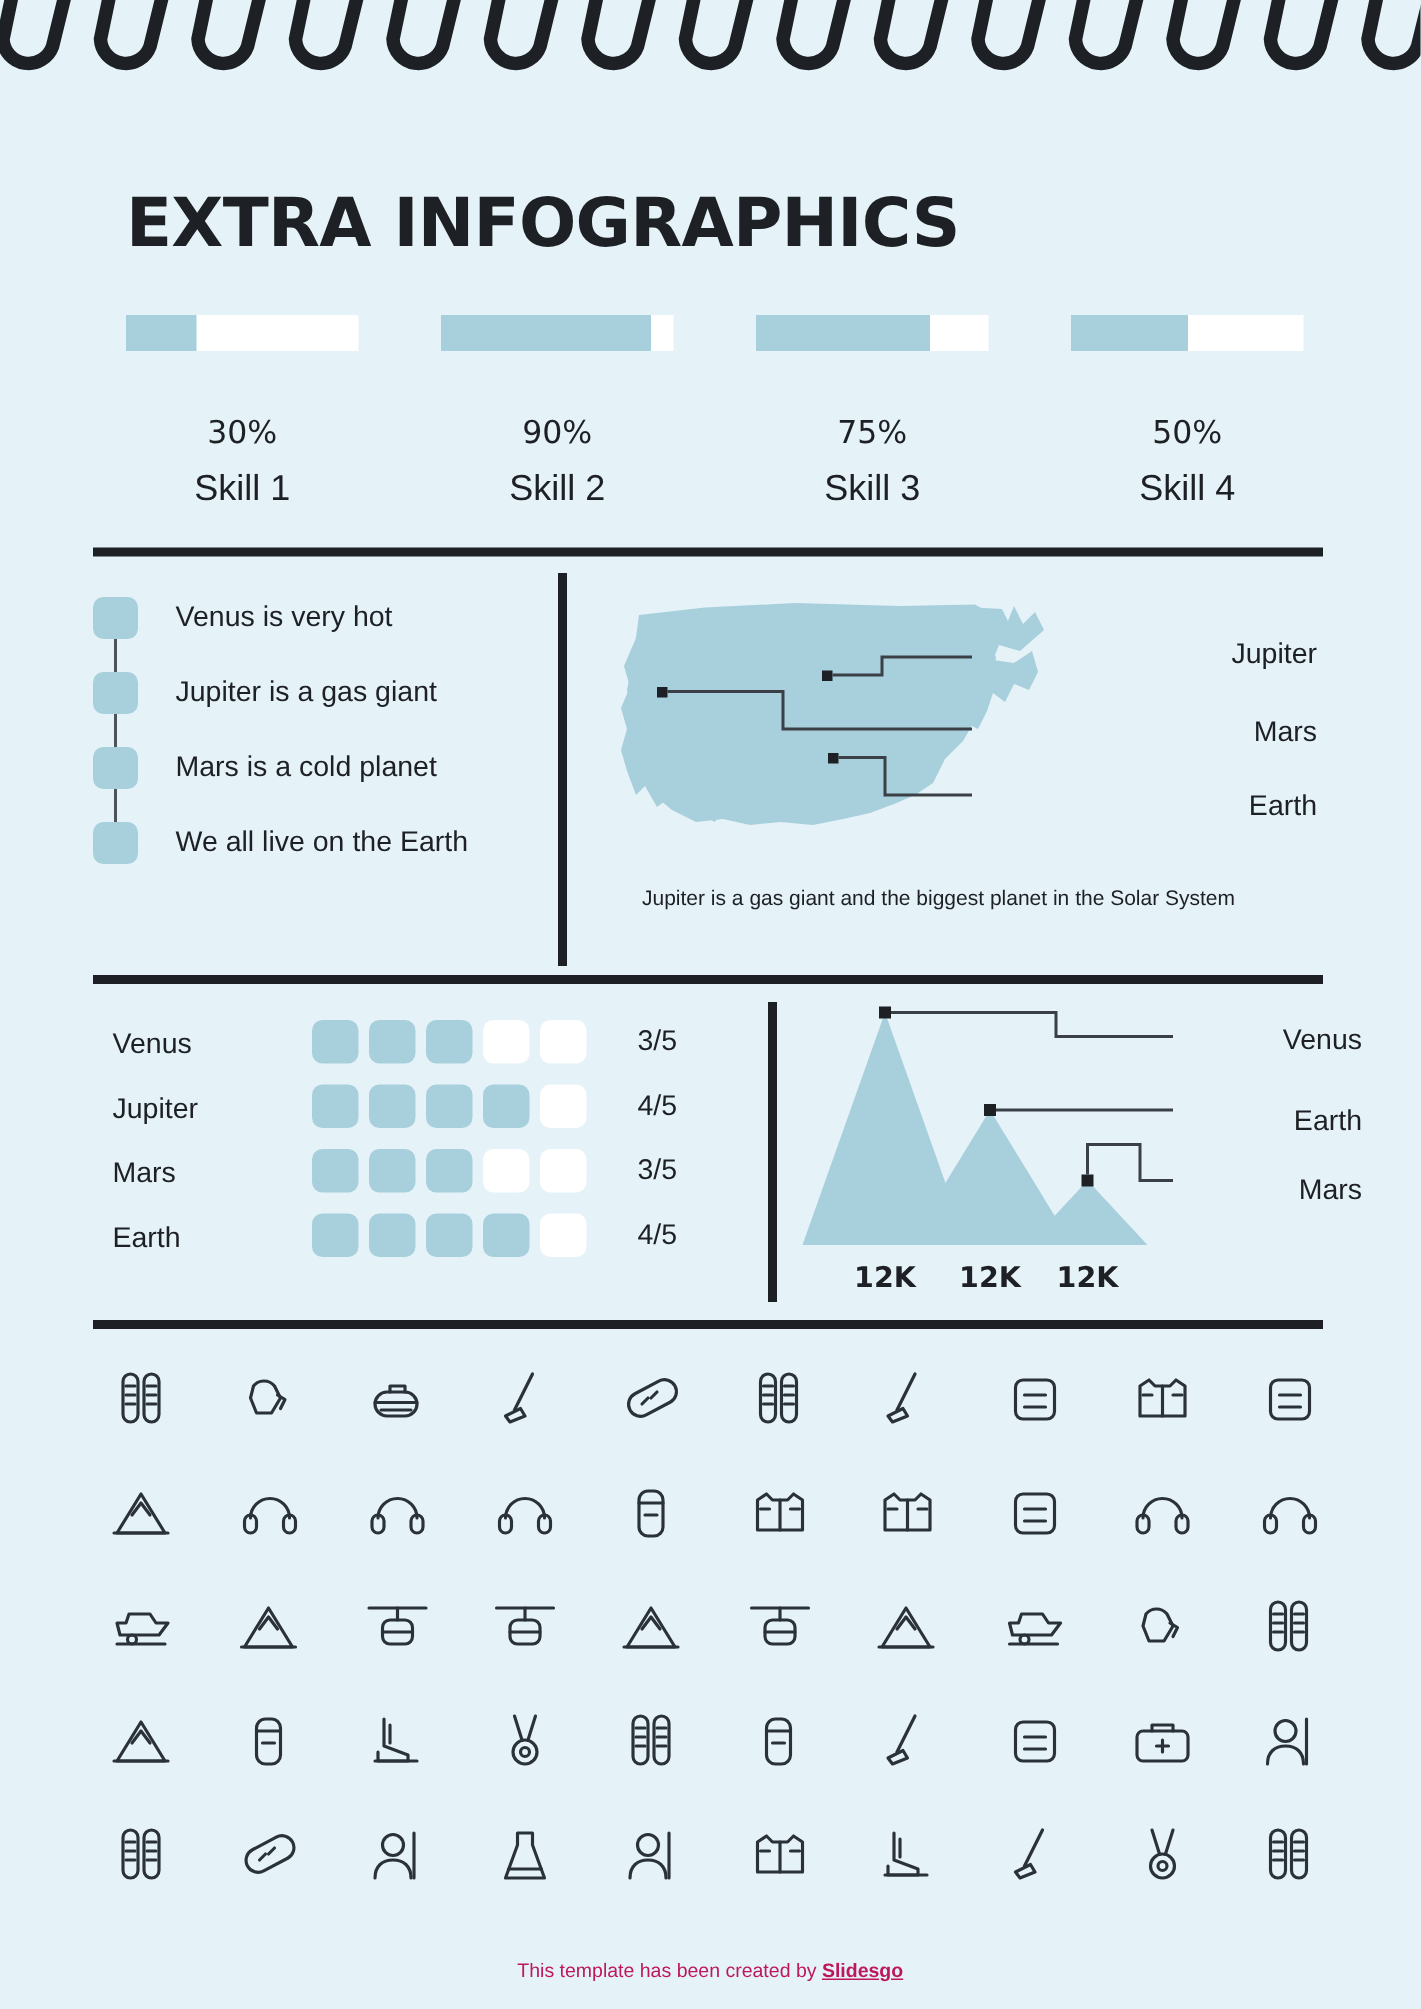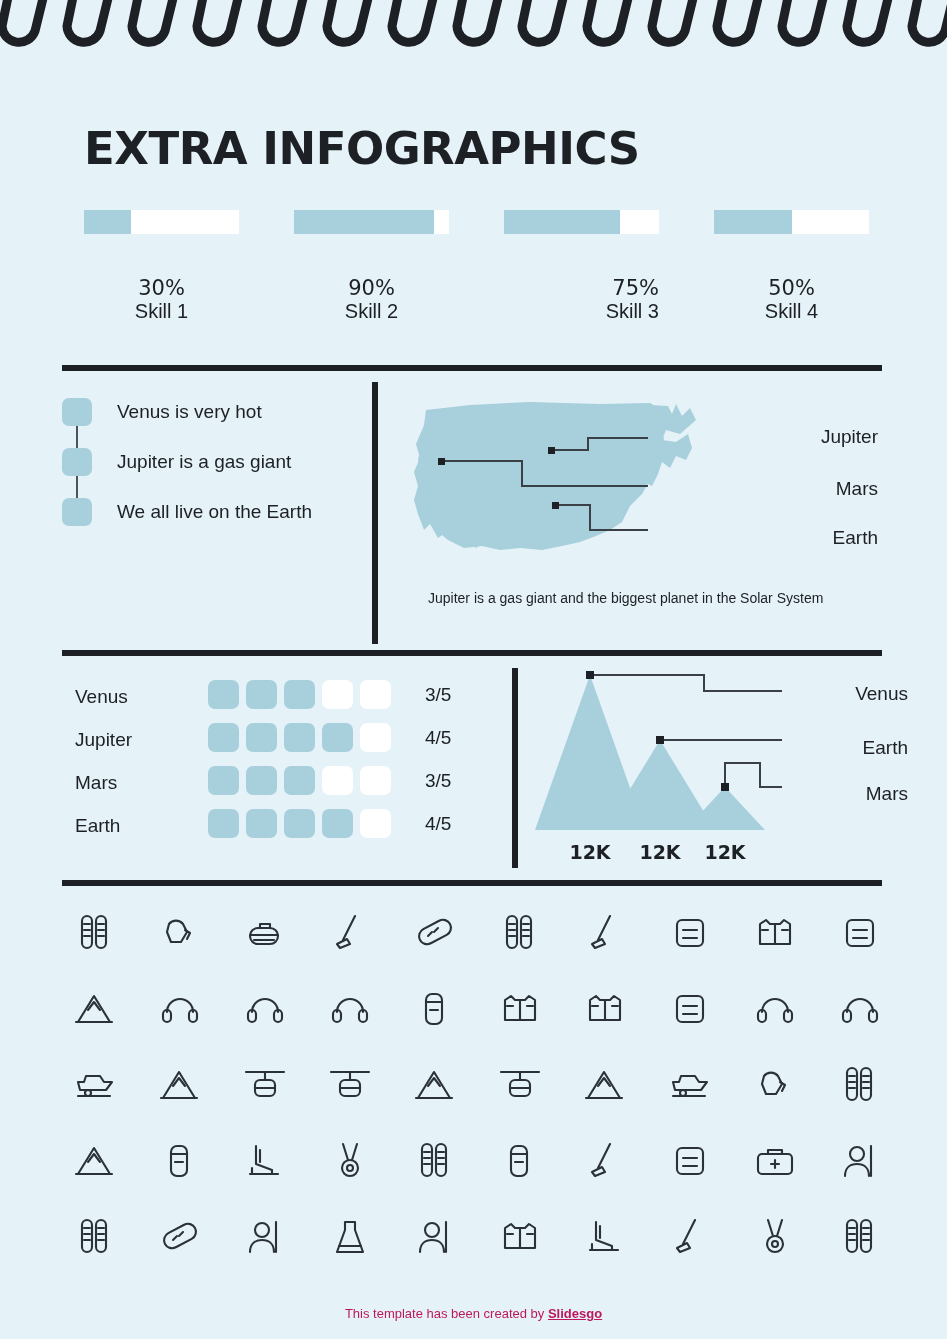--- a/index.html
+++ b/index.html
@@ -25,21 +25,21 @@
   }
 
   
   .skills{position:absolute;left:84px;top:210px;width:790px;height:130px;}
   .skill{position:absolute;width:155px;text-align:center;}
   .skill .bar{
     position:relative;width:155px;height:24px;background:#ffffff;overflow:hidden;
   }
   .skill .bar .fill{position:absolute;left:0;top:0;height:24px;background:#a8cfdc;}
   .skill .pct{margin-top:42px;font-size:21px;font-weight:normal;font-family:"DejaVu Sans",sans-serif;}
-  .skill .name{margin-top:0;font-size:20px;}
+  .skill .name{margin-top:12px;font-size:24px;}
 
   
   .hdiv{position:absolute;left:62px;width:820px;height:6px;background:#1d2024;}
   .vdiv{position:absolute;width:6px;background:#1d2024;}
 
   
   .timeline{position:absolute;left:62px;top:395px;width:310px;}
   .tl-row{position:relative;height:50px;}
   .tl-chip{position:absolute;left:0;top:3px;width:30px;height:28px;border-radius:7px;background:#a8cfdc;}
   .tl-line{position:absolute;left:14px;top:31px;width:2px;height:22px;background:#4d5458;}
@@ -121,21 +121,21 @@
     </div>
 
     <div class="skill" style="left:210px;top:0px;text-align:center;">
       <div class="bar">
         <div class="fill" id="fill1" style="width: 90%;"></div>
       </div>
       <div class="pct">90%</div>
       <div class="name">Skill 2</div>
     </div>
 
-    <div class="skill" style="left:420px;top:0px;text-align:right;">
+    <div class="skill" style="left:420px;top:0px;">
       <div class="bar">
         <div class="fill" id="fill2" style="width: 75%;"></div>
       </div>
       <div class="pct">75%</div>
       <div class="name">Skill 3</div>
     </div>
 
     <div class="skill" style="left:630px;top:0px;">
       <div class="bar">
         <div class="fill" id="fill3" style="width: 50%;"></div>
@@ -155,20 +155,25 @@
   <div class="timeline">
     <div class="tl-row">
       <div class="tl-chip"></div>
       <div class="tl-line"></div>
       <div class="tl-text">Venus is very hot</div>
     </div>
     <div class="tl-row">
       <div class="tl-chip"></div>
       <div class="tl-line"></div>
       <div class="tl-text">Jupiter is a gas giant</div>
+    </div>
+    <div class="tl-row">
+      <div class="tl-chip"></div>
+      <div class="tl-line"></div>
+      <div class="tl-text">Mars is a cold planet</div>
     </div>
     <div class="tl-row">
       <div class="tl-chip"></div>
       <div class="tl-text">We all live on the Earth</div>
     </div>
   </div>
 
   <div class="mapblock">
     <svg width="490" height="200" viewBox="0 0 490 200">
       <path fill="#a8cfdc" d="M30 22 L58 18 L96 14 L140 13 L190 16 L232 14 L268 16 L272 24

